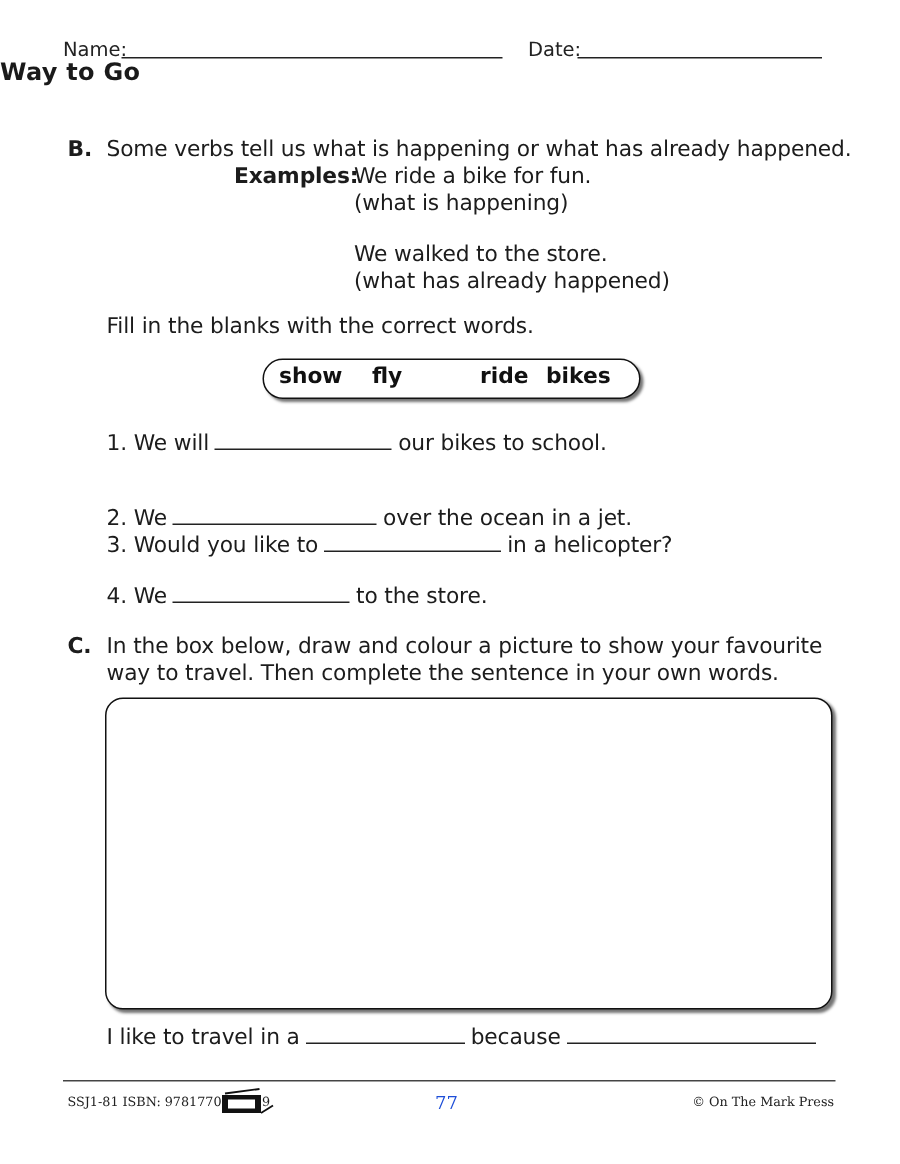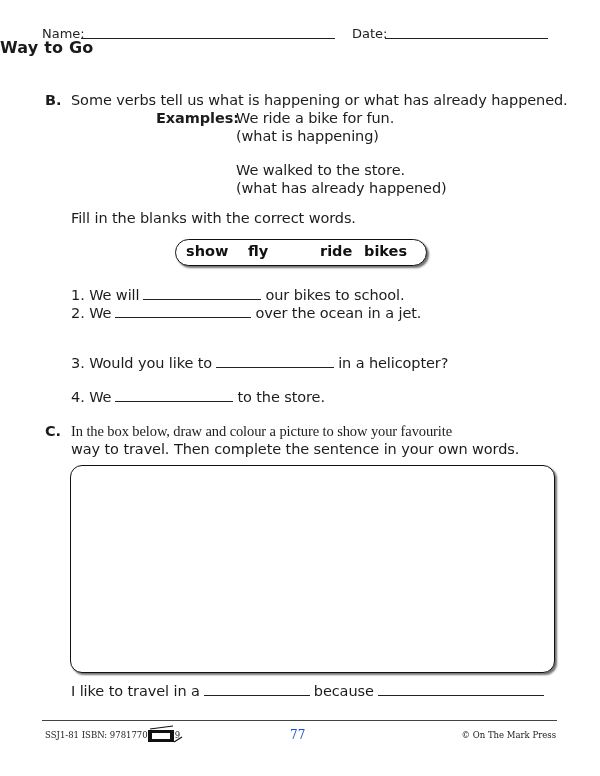--- a/index.html
+++ b/index.html
@@ -64,35 +64,35 @@
   <span class="wb-word" style="left:10px;">show</span>
   <span class="wb-word" style="left:72px;">fly</span>
   <span class="wb-word" style="left:124px;margin-left:20px;">ride</span>
   <span class="wb-word" style="left:188px;">bikes</span>
 </div>
 
 <div class="abs txt" style="left:71px; top:286px;">
   <span>1.</span>
   <span>We will</span><span class="blank" style="width:118px;"></span><span>our bikes to school.</span>
 </div>
-<div class="abs txt" style="left:71px; top:304px;">
+<div class="abs txt" style="left:71px; top:336px;">
   <span>2.</span>
   <span>We</span><span class="blank" style="width:136px;"></span><span>over the ocean in a jet.</span>
 </div>
 <div class="abs txt" style="left:71px; top:354px;">
   <span>3.</span>
   <span>Would you like to</span><span class="blank" style="width:118px;"></span><span>in a helicopter?</span>
 </div>
 <div class="abs txt" style="left:71px; top:388px;">
   <span>4.</span>
   <span>We</span><span class="blank" style="width:118px;"></span><span>to the store.</span>
 </div>
 
 <div class="abs txt bold" style="left:45px; top:423px;">C.</div>
-<div class="abs txt" style="left:71px; top:423px;font-family:Liberation Serif, serif;">In the box below, draw and colour a picture to show your favourite</div>
+<div class="abs txt" style="left:71px; top:423px;">In the box below, draw and colour a picture to show your favourite</div>
 <div class="abs txt" style="left:71px; top:441px;">way to travel.  Then complete the sentence in your own words.</div>
 
 <div class="draw-box"></div>
 
 <div class="abs txt" style="left:71px; top:682px;">
   <span>I like to travel in a</span><span class="blank" style="width:106px;"></span><span>because</span><span class="blank" style="width:166px;"></span>
 </div>
 
 <div class="footer-rule"></div>
 <div class="abs footer" style="left:45px; top:730px;">SSJ1-81  ISBN: 9781770788619</div>

